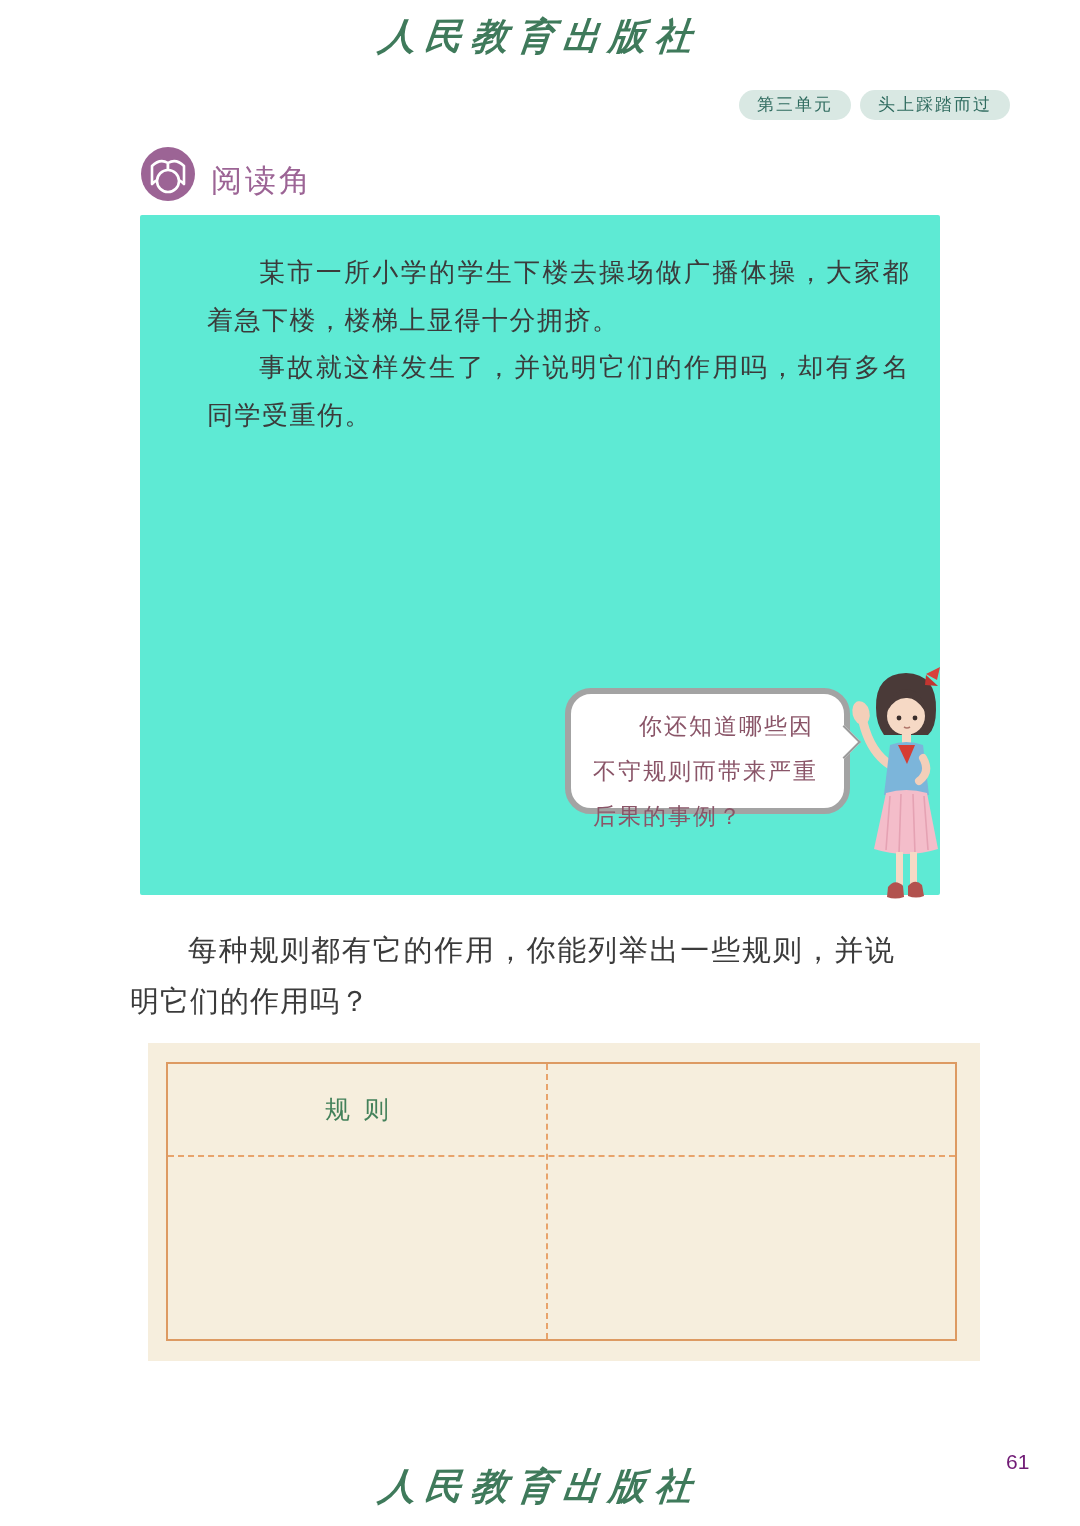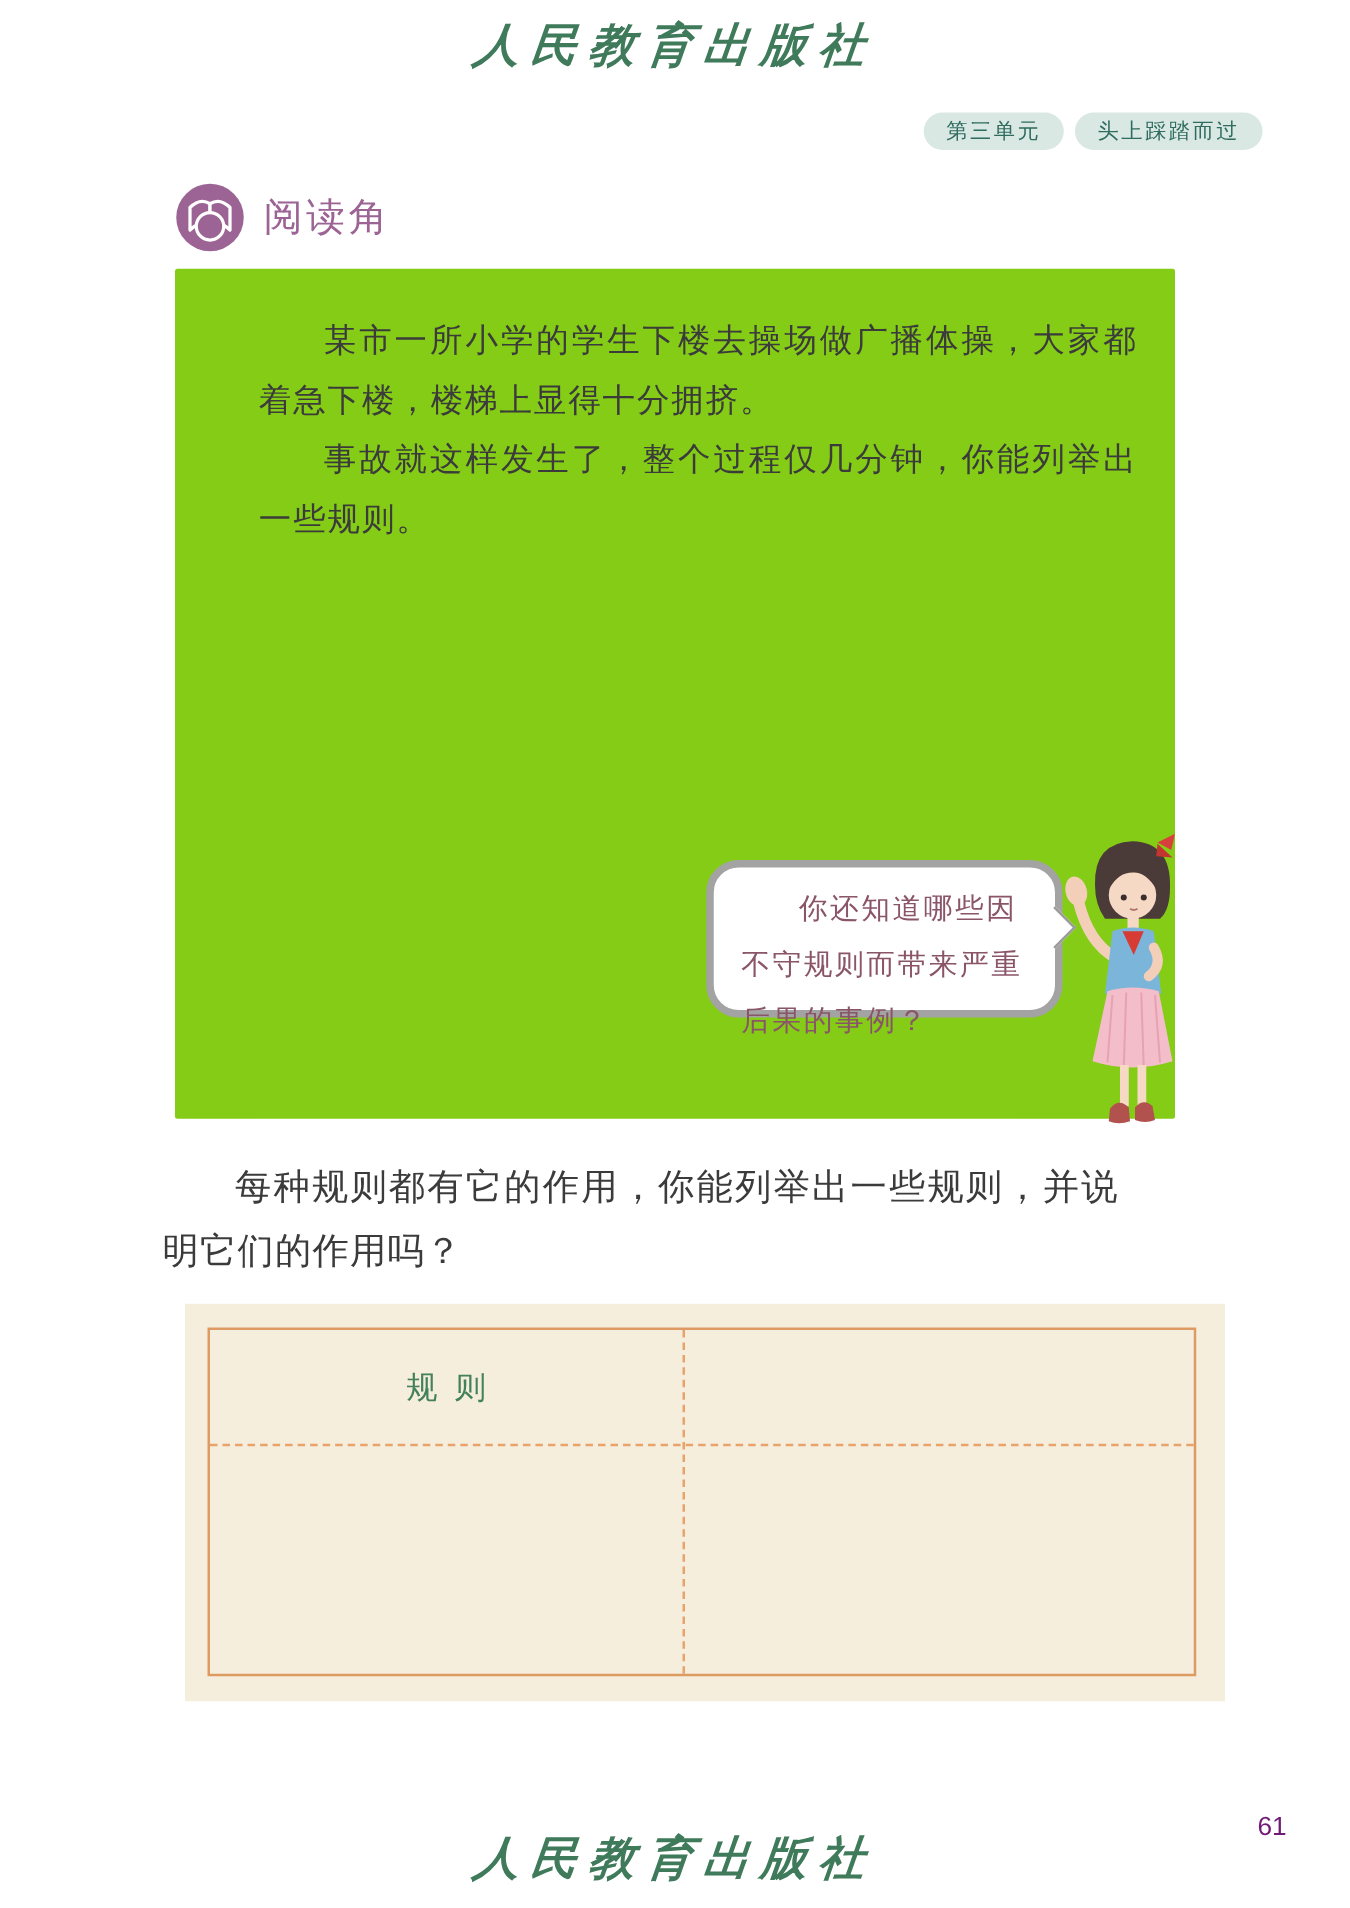--- a/index.html
+++ b/index.html
@@ -24,28 +24,28 @@
   
   .badges { position:absolute; top:58px; right:70px; display:flex; gap:9px;margin-top:32px; }
   .badge {
     display:inline-block; background:#d9e8e3; color:#2f6b5f;
     font-size:17px; letter-spacing:2px; line-height:30px;
     padding:0 18px; border-radius:16px;
     font-family:"Liberation Serif","DejaVu Serif",serif;
   }
 
   
-  .section-header { position:absolute; left:140px; top:146px; display:flex; align-items:center; gap:15px; }
+  .section-header { position:absolute; left:140px; top:146px; display:flex; align-items:flex-end; gap:15px; }
   .section-icon { width:56px; height:56px; display:block; }
   .section-title { font-size:31px; color:#9c6495; letter-spacing:3px; }
 
   
   .story-box {
     position:absolute; left:140px; top:215px; width:800px; height:680px;
-    background:#84cc16; border-radius:2px;
+    background:#5eead4; border-radius:2px;
   }
   .story-text {
     position:absolute; left:67px; right:30px; top:34px;
     font-size:26px; line-height:47.5px; letter-spacing:1.5px;
     text-align:justify;
   }
   .story-text p { text-indent:2em; }
 
   
   .bubble {
@@ -119,21 +119,21 @@
       <path d="M12 20 Q20 12 28 17 L28 36 Q20 30 12 38 Z" fill="#9c6495" stroke="#ffffff" stroke-width="2.6" stroke-linejoin="round"></path>
       <path d="M44 20 Q36 12 28 17 L28 36 Q36 30 44 38 Z" fill="#9c6495" stroke="#ffffff" stroke-width="2.6" stroke-linejoin="round"></path>
       <circle cx="28" cy="35" r="11" fill="#9c6495" stroke="#ffffff" stroke-width="2.6"></circle>
     </svg>
     <span class="section-title">阅读角</span>
   </div>
 
   <div class="story-box">
     <div class="story-text">
       <p>某市一所小学的学生下楼去操场做广播体操，大家都着急下楼，楼梯上显得十分拥挤。</p>
-      <p>事故就这样发生了，整个过程仅几分钟，你能列举出一些规则。</p>
+      <p>事故就这样发生了，并说明它们的作用吗，却有多名同学受重伤。</p>
     </div>
   </div>
 
   <div class="bubble">
     <div class="bubble-tail"></div>
     <div class="bubble-text">你还知道哪些因不守规则而带来严重后果的事例？</div>
   </div>
 
   <svg class="girl" viewBox="0 0 106 242">
 

